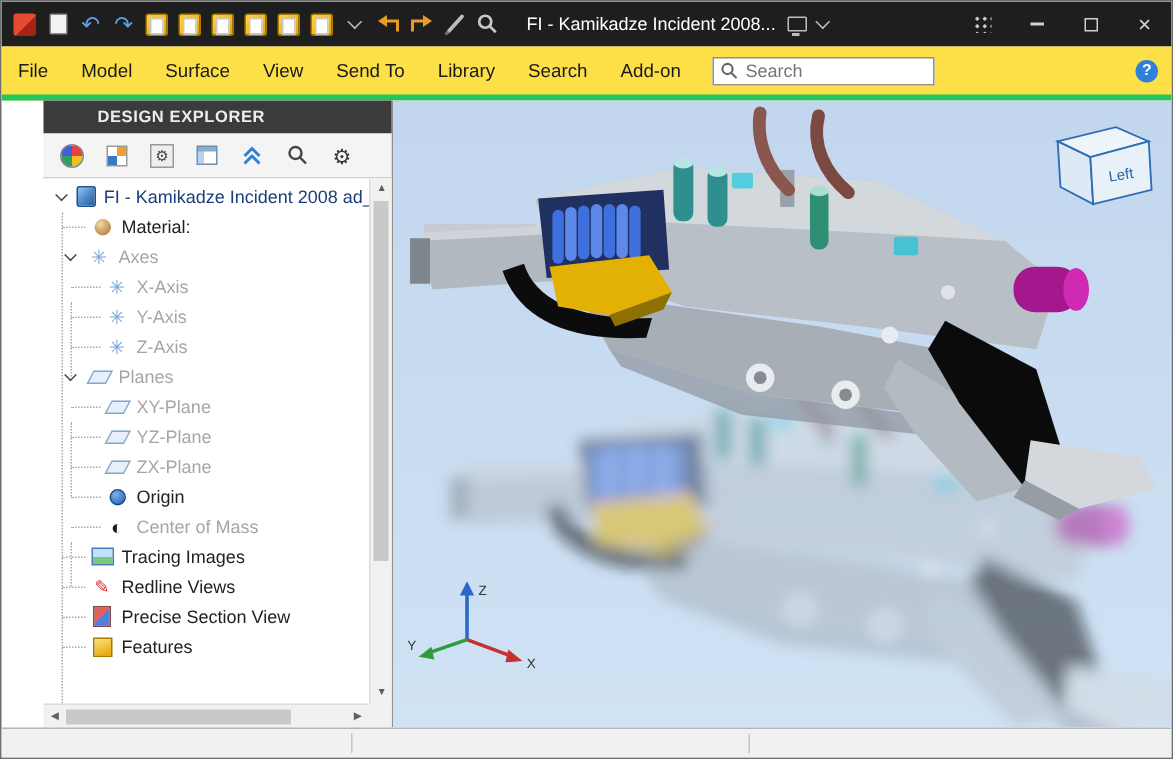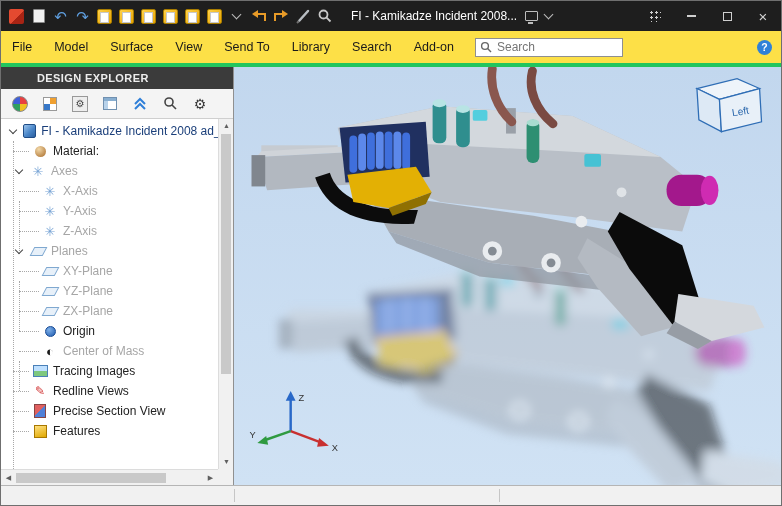--- a/index.html
+++ b/index.html
@@ -27,21 +27,21 @@
 
   
   .menubar{height:36px;background:#fde047;border-bottom:4px solid #22c55e;display:flex;align-items:center;flex:none;}
   .menu-item{padding:0 11px;font-size:12.5px;color:#1a1a1a;line-height:26px;}
   .searchbox{width:148px;height:19px;border:1px solid #8f8f8f;background:#fff;display:flex;align-items:center;margin-left:10px;padding:0 4px;gap:3px;}
   .searchbox input{border:none;outline:none;flex:1;min-width:0;font-size:12px;font-family:inherit;background:transparent;}
   .help{margin-left:auto;margin-right:9px;width:15px;height:15px;border-radius:50%;background:#2f81d8;color:#fff;font-size:10.5px;font-weight:bold;display:flex;align-items:center;justify-content:center;}
 
   
   .main{flex:1;display:flex;min-height:0;}
-  .explorer{width:233px;flex:none;display:flex;flex-direction:column;border-right:1px solid #909090;min-width:0;background:#fff;}
+  .explorer{width:233px;flex:none;display:flex;flex-direction:column;border-right:1px solid #909090;min-width:0;background:#fff;margin-left:28px;}
   .exp-header{height:22px;background:#3b3b3b;color:#ededed;font-size:11px;font-weight:bold;letter-spacing:.4px;display:flex;align-items:center;padding-left:36px;flex:none;}
   .exp-toolbar{height:30px;background:#f4f4f4;border-bottom:1px solid #cfcfcf;display:flex;align-items:center;gap:10px;padding-left:9px;flex:none;}
   .tool{width:20px;height:22px;display:flex;align-items:center;justify-content:center;flex:none;}
   .wheel{width:16px;height:16px;border-radius:50%;border:1px solid #888;background:conic-gradient(#e84040 0 25%,#f0c020 25% 50%,#30a060 50% 75%,#4060d8 75%);}
   .quads{width:14px;height:14px;border:1px solid #999;background:conic-gradient(#f0a030 0 25%,#fff 25% 50%,#3878c8 50% 75%,#fff 75%);}
   .gearbox{width:16px;height:16px;border:1px solid #999;background:#eee;display:flex;align-items:center;justify-content:center;font-size:10px;color:#444;}
   .panels{width:14px;height:13px;border:1px solid #7090b0;background:linear-gradient(90deg,#b8d2ea 0 4px,#fff 4px);position:relative;}
   .panels::before{content:"";position:absolute;left:0;top:0;right:0;height:3px;background:#88aed0;}
   .gear-dark{font-size:14px;color:#3a3a3a;line-height:1;}
 

